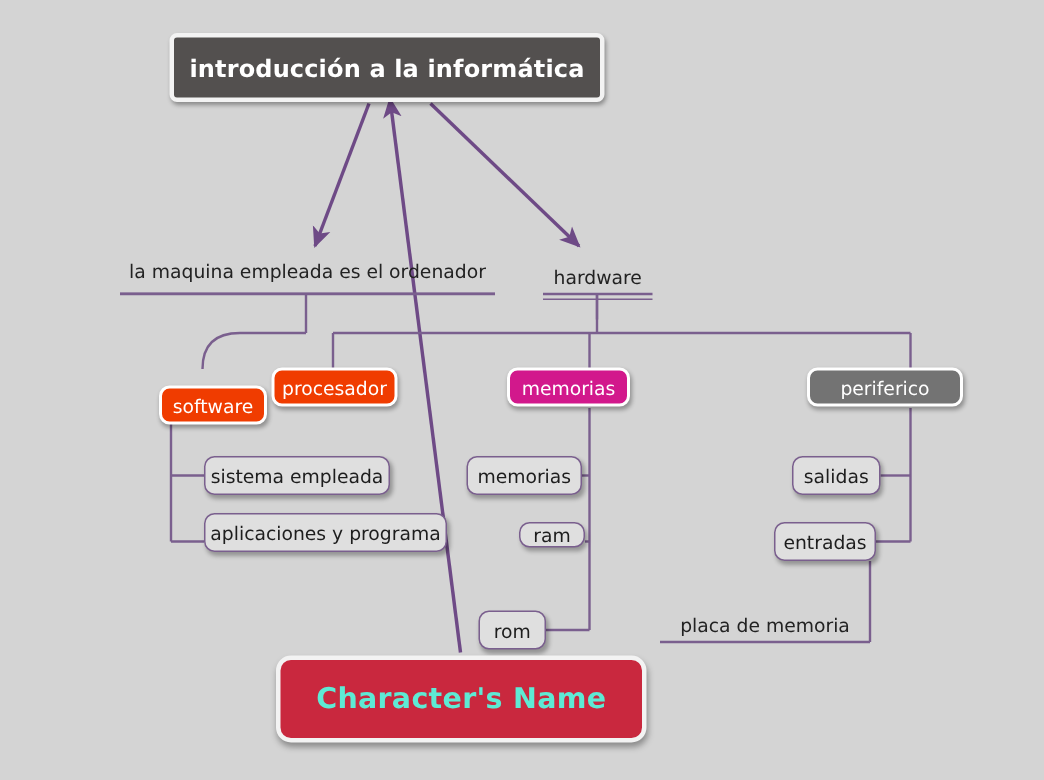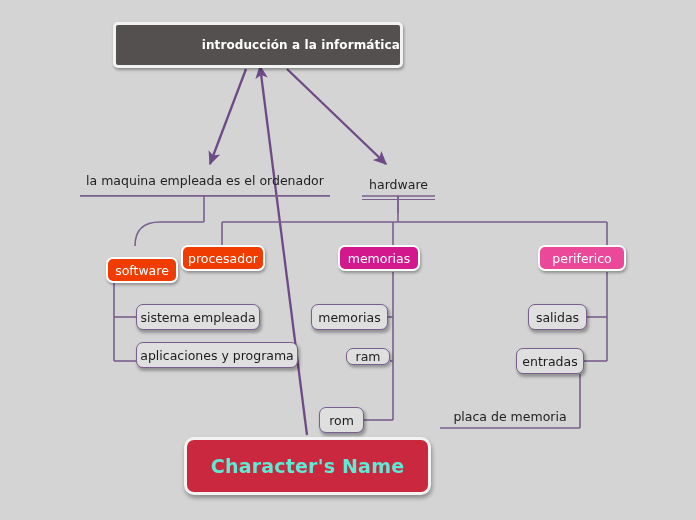--- a/index.html
+++ b/index.html
@@ -29,25 +29,24 @@
     align-items: center;
     justify-content: center;
     white-space: nowrap;
   }
   
   .root {
     background: #53504f;
     border: 3px solid #f3f3f3;
     border-radius: 5px;
     color: #ffffff;
-    font-size: 12px;
+    font-size: 16px;
     font-weight: bold;
     box-shadow: 1px 2px 3px rgba(0,0,0,0.35);
     letter-spacing: 0.1px;
-    justify-content: flex-end;
   }
   
   .textlabel {
     color: #222222;
     font-size: 12.5px;
     border-bottom: 1.6px solid #7a5f8e;
     align-items: flex-start;
     padding-top: 1px;
     text-align: right;
   }
@@ -147,21 +146,21 @@
   </div>
 
   <div class="node pill" style="left:181px; top:245px; width:84px; height:26px; background:#f03c00;">
     <span>procesador</span>
   </div>
 
   <div class="node pill" style="left:338px; top:245px; width:82px; height:26px; background:#d2188c;">
     <span>memorias</span>
   </div>
 
-  <div class="node pill" style="left:538px; top:245px; width:88px; height:26px; background:#ec4899;">
+  <div class="node pill" style="left:538px; top:245px; width:104px; height:26px; background:#737373;">
     <span>periferico</span>
   </div>
 
   <div class="node leaf" style="left:136px; top:304px; width:124px; height:26px;">
     <span>sistema empleada</span>
   </div>
 
   <div class="node leaf" style="left:136px; top:342px; width:162px; height:26px;">
     <span>aplicaciones y programa</span>
   </div>

